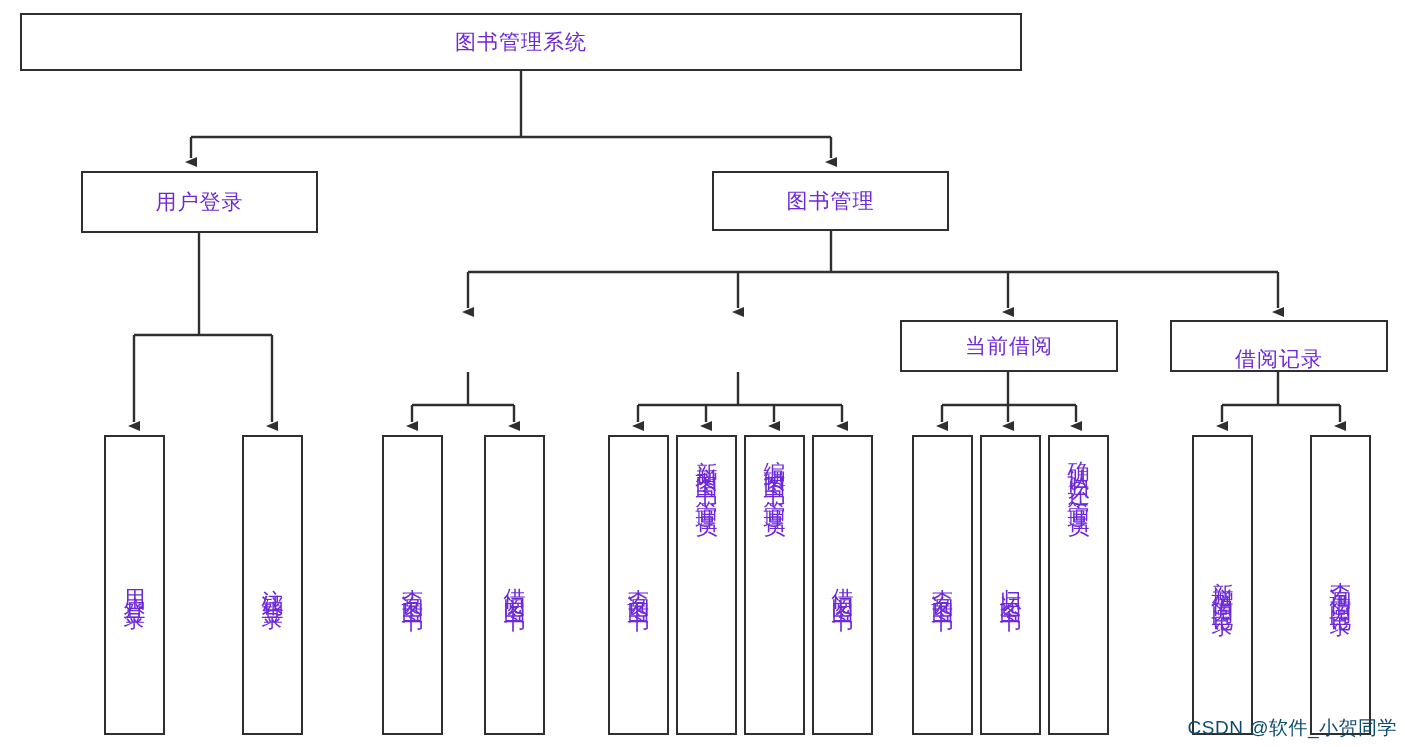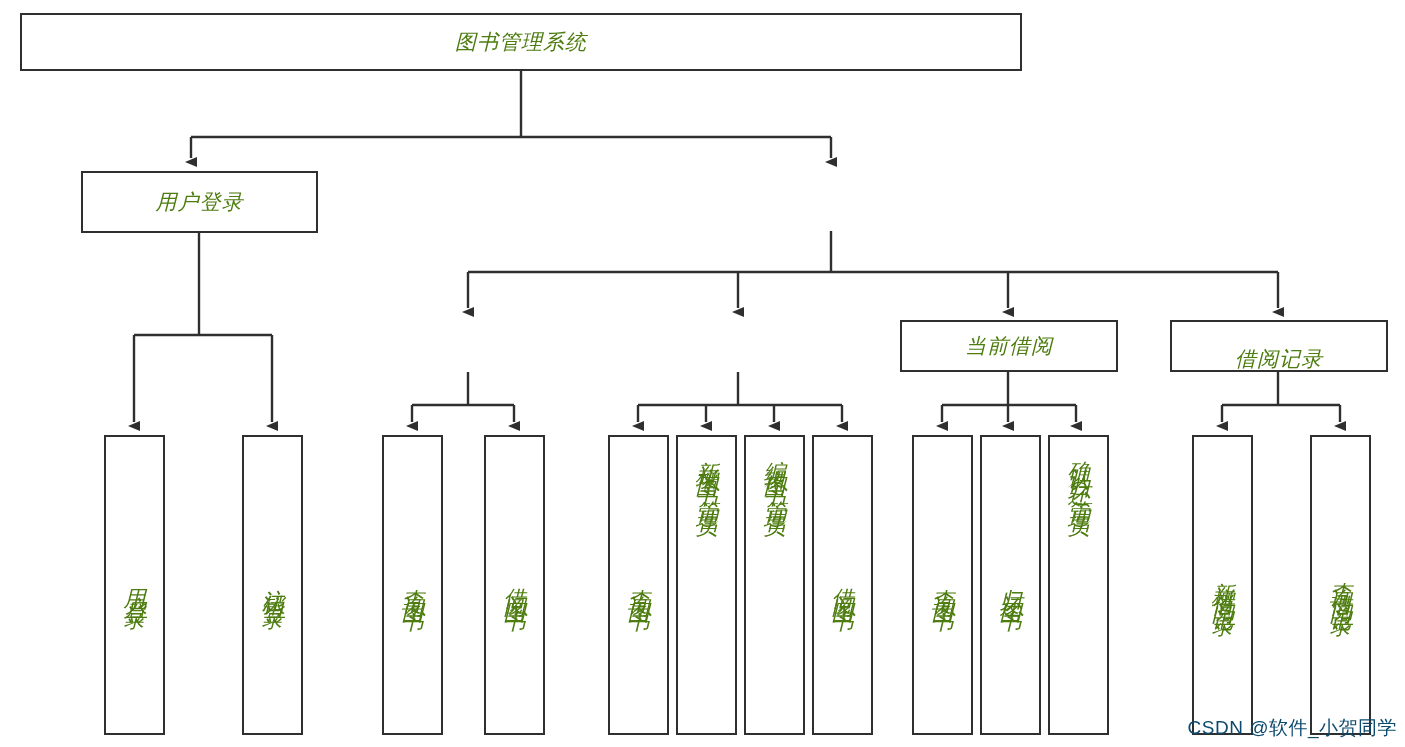--- a/index.html
+++ b/index.html
@@ -26,23 +26,22 @@
     pointer-events: none;
   }
   .node {
     position: absolute;
     box-sizing: border-box;
     background: #ffffff;
     border: 2px solid #2f2f2f;
     display: flex;
     align-items: center;
     justify-content: center;
-    color: #4d7c0f;
+    color: #6d28d9;
     z-index: 2;
-    font-style: italic;
   }
   .node-label {
     font-size: 21px;
     line-height: 1.1;
     letter-spacing: 1px;
     white-space: nowrap;
   }
   .node.leaf {
     align-items: center;
     justify-content: center;
@@ -129,20 +128,23 @@
     </g>
   </svg>
 
   <div class="node" style="left:20px; top:13px; width:1002px; height:58px;">
     <span class="node-label">图书管理系统</span>
   </div>
 
   <div class="node" style="left:81px; top:171px; width:237px; height:62px;">
     <span class="node-label">用户登录</span>
   </div>
+  <div class="node" style="left:712px; top:171px; width:237px; height:60px;">
+    <span class="node-label">图书管理</span>
+  </div>
 
   <div class="node" style="left:900px; top:320px; width:218px; height:52px;justify-content:center;">
     <span class="node-label">当前借阅</span>
   </div>
   <div class="node" style="left:1170px; top:320px; width:218px; height:52px;align-items:flex-end;">
     <span class="node-label">借阅记录</span>
   </div>
 
   <div class="node leaf" style="left:104px; top:435px; width:61px; height:300px;">
     <span class="node-label">用户登录</span>

